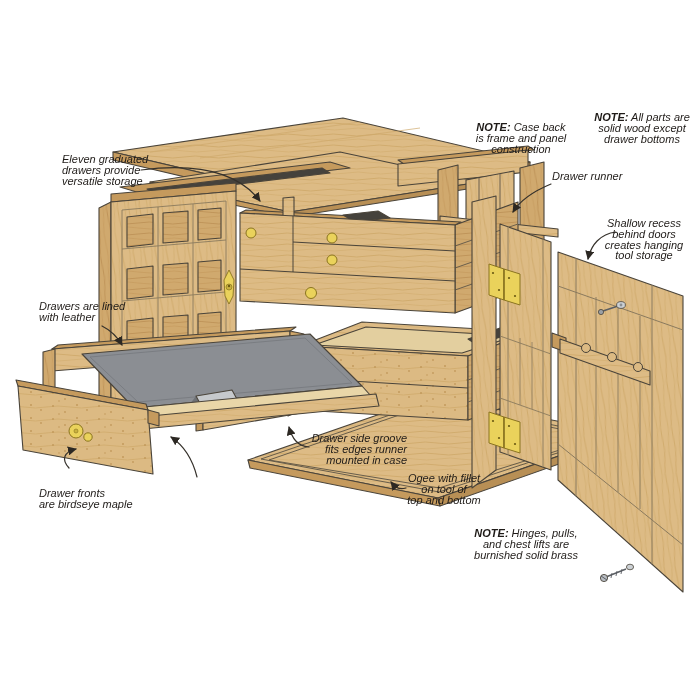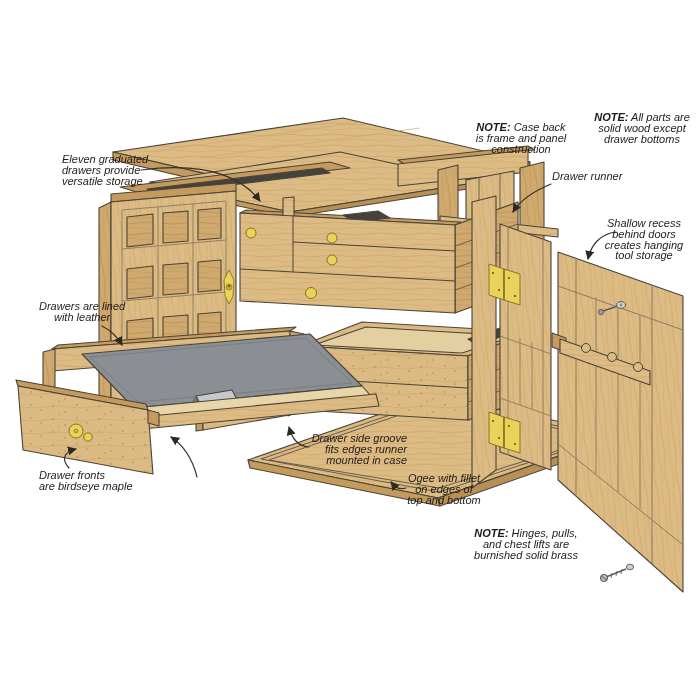--- a/index.html
+++ b/index.html
@@ -273,40 +273,40 @@
   <span class="ln">Drawer runner</span>
 </div>
 
 <div class="lbl rgt" style="left:598px;top:218px;width:92px;">
   <span class="ln">Shallow recess</span>
   <span class="ln">behind doors</span>
   <span class="ln">creates hanging</span>
   <span class="ln">tool storage</span>
 </div>
 
-<div class="lbl" style="left:39px;top:301px;text-align:center;">
+<div class="lbl" style="left:39px;top:301px;">
   <span class="ln">Drawers are lined</span>
   <span class="ln">with leather</span>
 </div>
 
-<div class="lbl" style="left:39px;top:470px;">
+<div class="lbl" style="left:39px;top:488px;">
   <span class="ln">Drawer fronts</span>
   <span class="ln">are birdseye maple</span>
 </div>
 
 
 <div class="lbl ctr" style="left:303px;top:433px;width:104px;text-align:right;">
   <span class="ln">Drawer side groove</span>
   <span class="ln">fits edges runner</span>
   <span class="ln">mounted in case</span>
 </div>
 
 <div class="lbl ctr" style="left:398px;top:473px;width:92px;">
   <span class="ln">Ogee with fillet</span>
-  <span class="ln">on edges of</span>
+  <span class="ln">on tool of</span>
   <span class="ln">top and bottom</span>
 </div>
 
 
 <div class="lbl ctr" style="left:468px;top:528px;width:116px;">
   <span class="ln"><b>NOTE:</b><span> Hinges, pulls,</span></span>
   <span class="ln">and chest lifts are</span>
   <span class="ln">burnished solid brass</span>
 </div>
 

